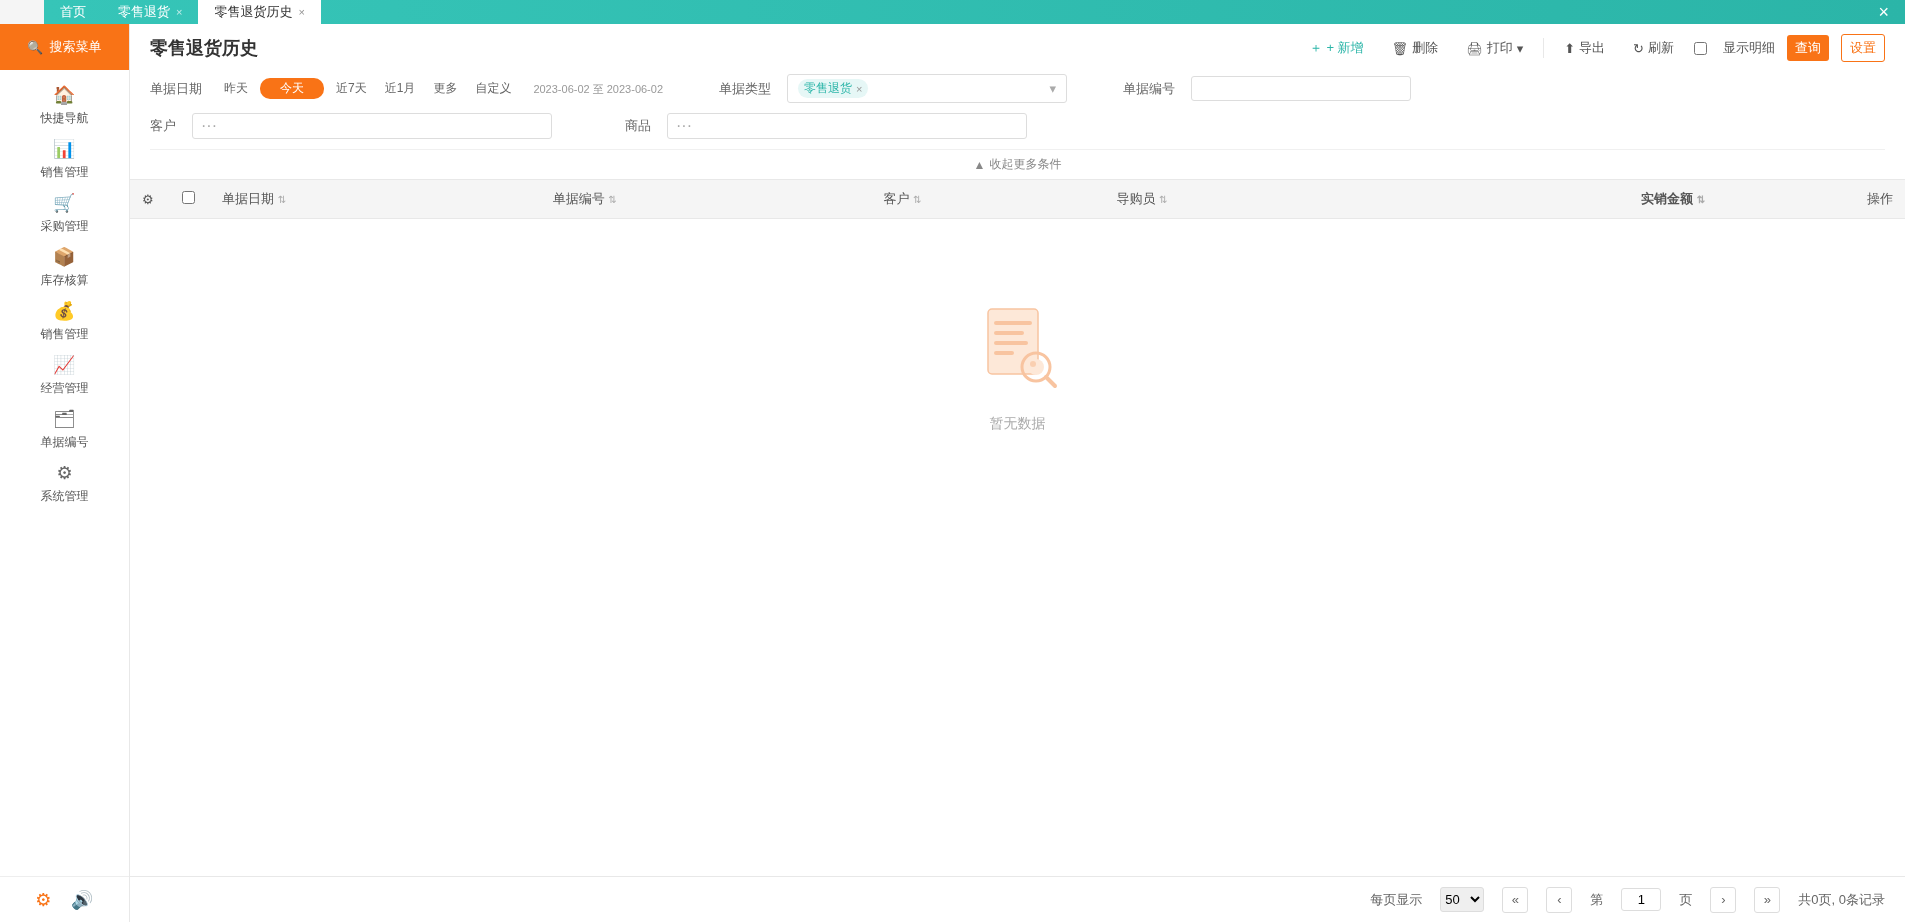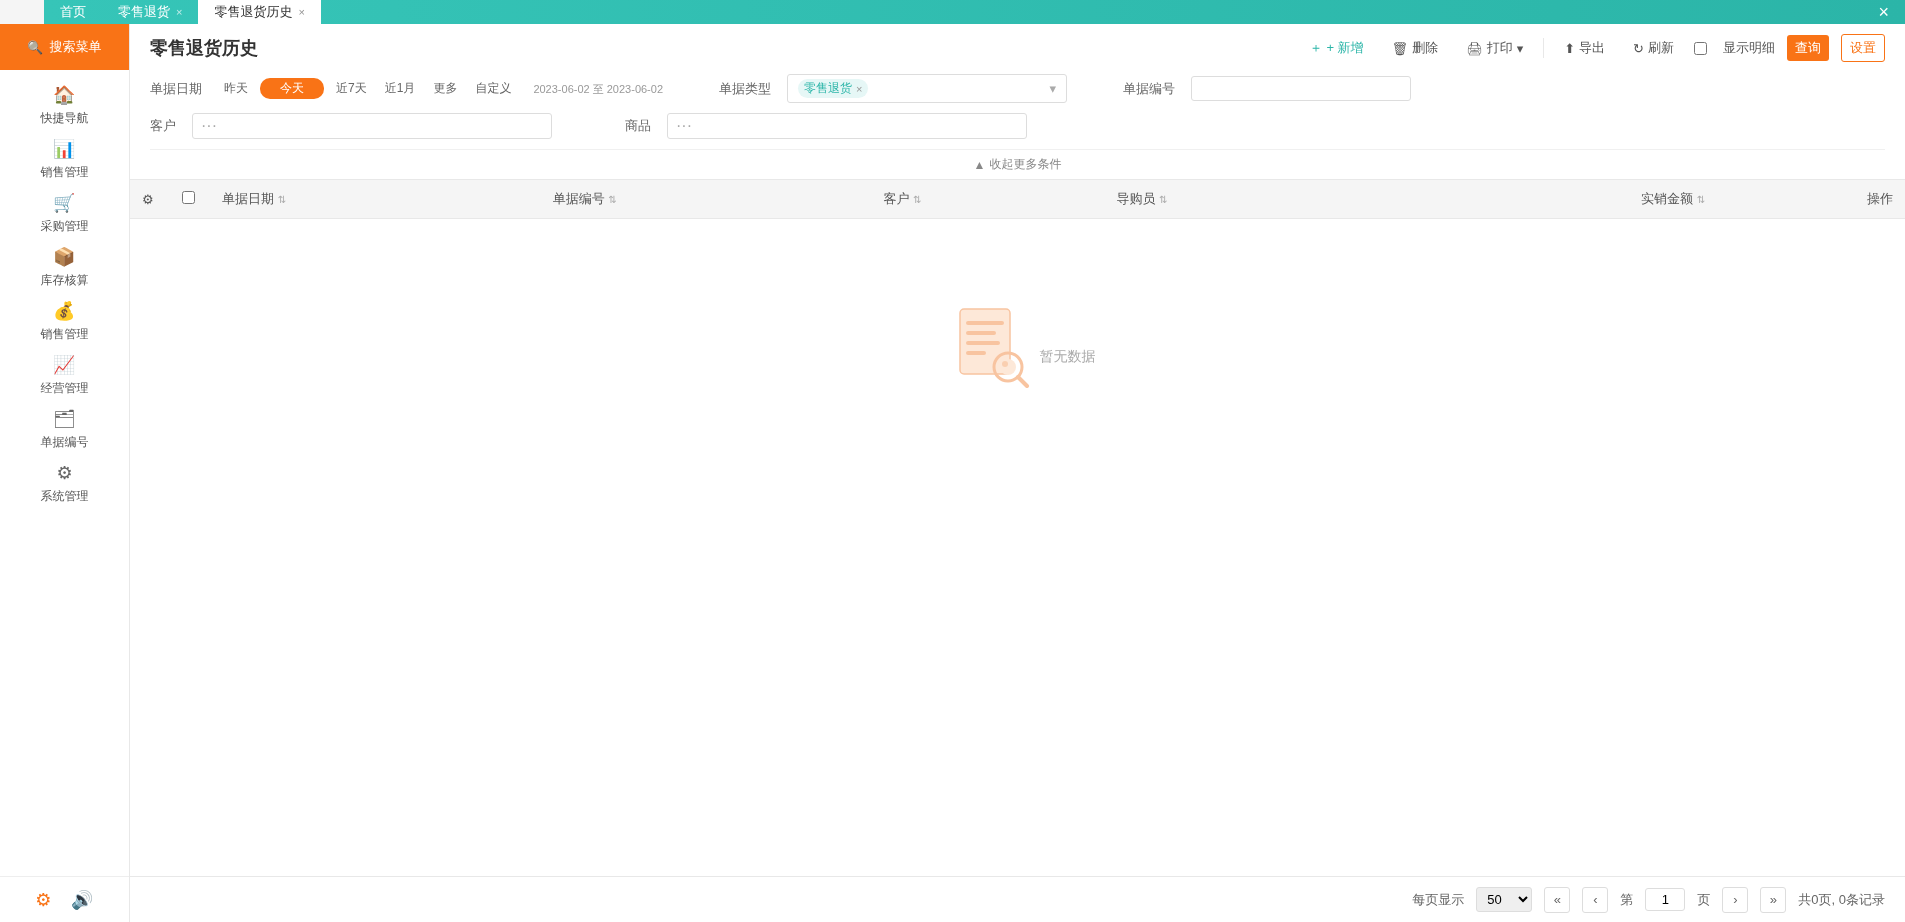--- a/index.html
+++ b/index.html
@@ -314,21 +314,21 @@
       white-space: nowrap;
     }
     .data-table thead th.right { text-align: right; }
     .sort-icon { color: #aaa; font-size: 10px; }
     .settings-col { width: 40px; text-align: center; }
     .checkbox-col { width: 40px; text-align: center; }
 
     
     .empty-state {
       display: flex;
-      flex-direction: row;
+      flex-direction: column;
       align-items: center;
       justify-content: center;
       padding: 80px 0 60px 0;
     }
     .empty-icon {
       width: 100px;
       height: 100px;
       margin-bottom: 16px;
     }
     .empty-text {
@@ -338,29 +338,29 @@
 
     
     .pagination-bar {
       height: 46px;
       background: #fff;
       border-top: 1px solid #e8e8e8;
       display: flex;
       align-items: center;
       justify-content: flex-end;
       padding: 0 20px;
-      gap: 12px;
+      gap: 18px;
       flex-shrink: 0;
       font-size: 13px;
       color: #666;
     }
     .pagination-bar select {
       border: 1px solid #ddd;
       border-radius: 3px;
-      padding: 3px 6px;
+      padding: 3px 0;
       font-size: 13px;
     }
     .page-nav-btn {
       width: 26px;
       height: 26px;
       display: flex;
       align-items: center;
       justify-content: center;
       border: 1px solid #ddd;
       border-radius: 3px;
@@ -556,21 +556,21 @@
               <span class="sort-icon">⇅</span>
             </th>
             <th>
               <span>客户</span>
               <span class="sort-icon">⇅</span>
             </th>
             <th>
               <span>导购员</span>
               <span class="sort-icon">⇅</span>
             </th>
-            <th class="right" style="text-align:right;">
+            <th class="right" style="text-align:right;font-weight:bold;">
               <span>实销金额</span>
               <span class="sort-icon">⇅</span>
             </th>
             <th class="right" style="text-align:right;">
               <span>操作</span>
             </th>
           </tr>
         </thead>
         <tbody>
           <tr>

